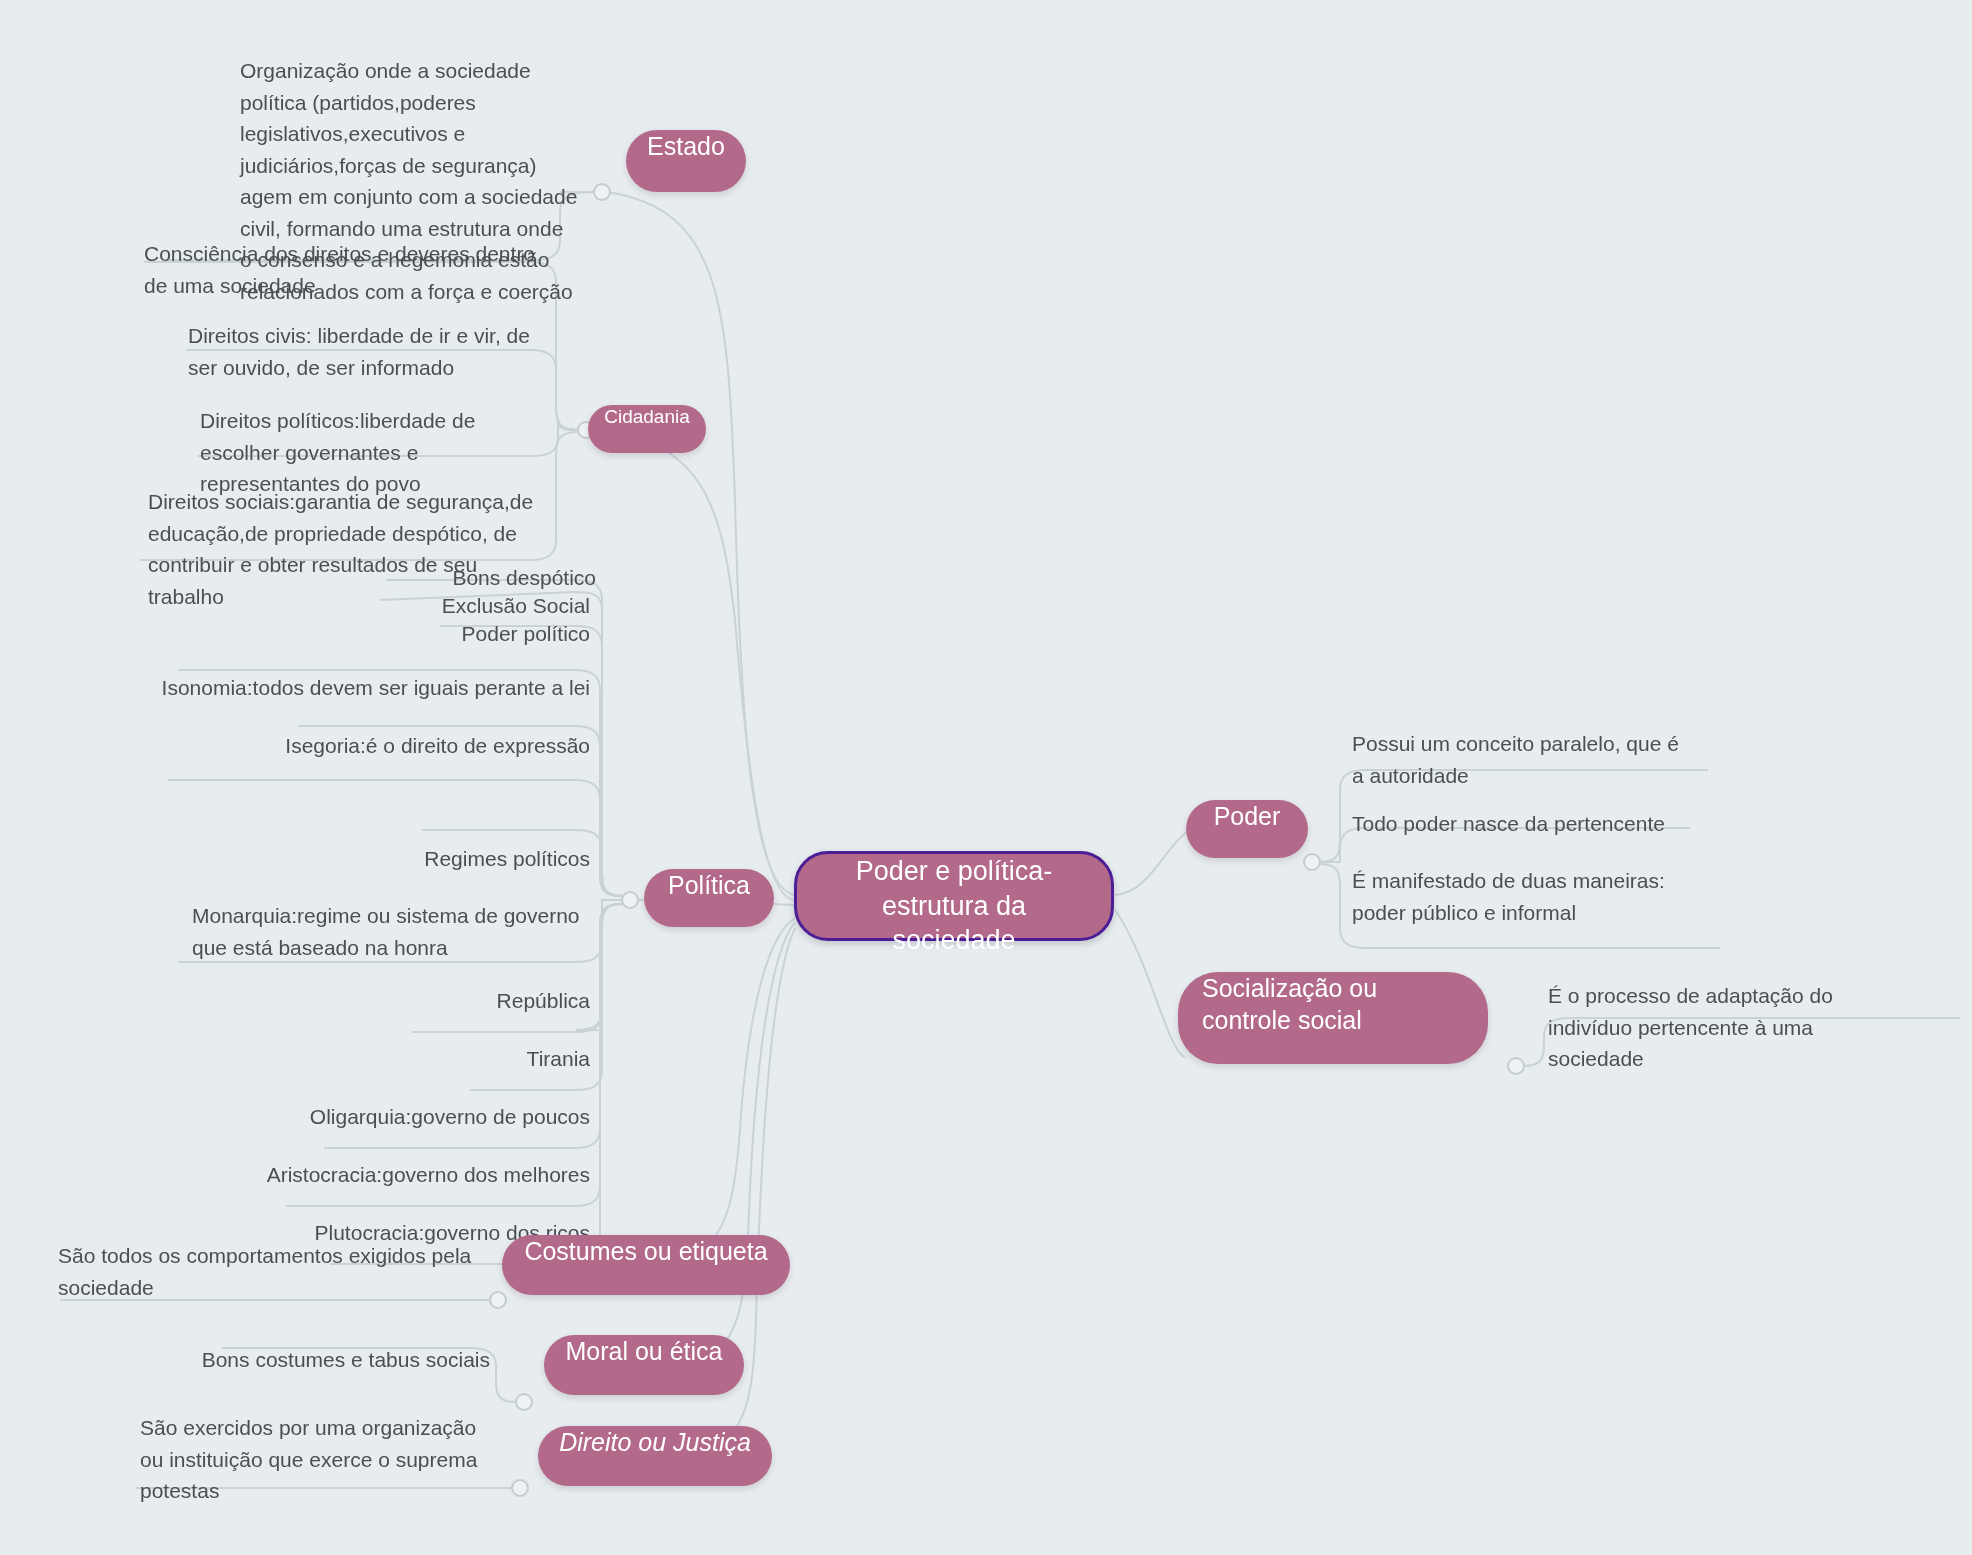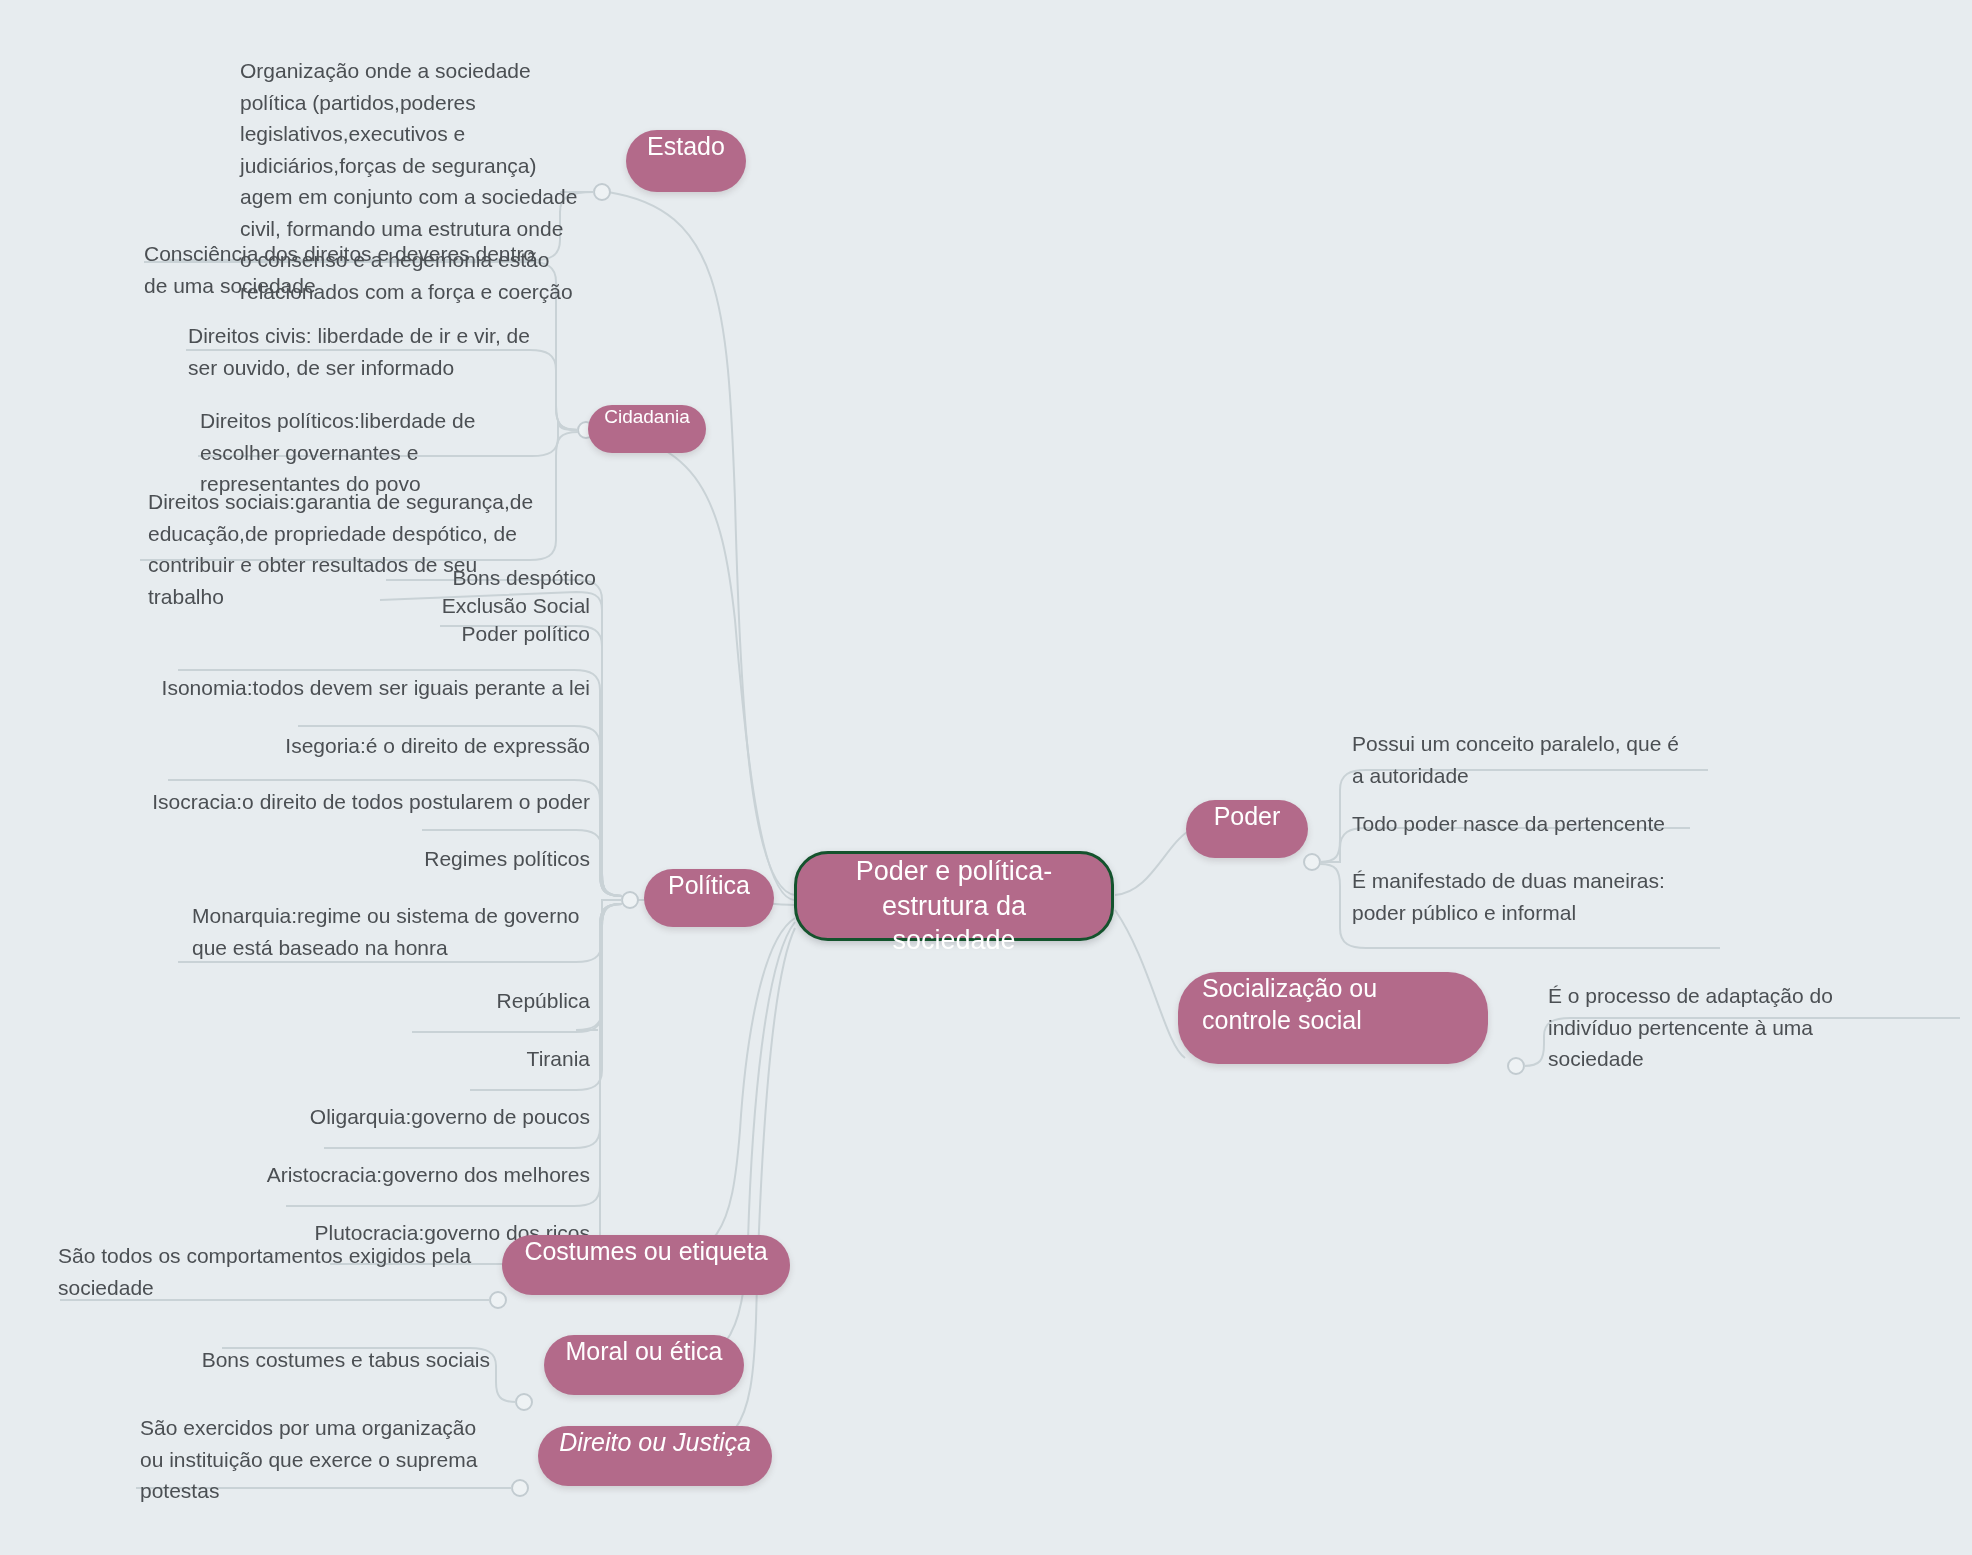--- a/index.html
+++ b/index.html
@@ -20,21 +20,21 @@
     background:#b36a8a;
     color:#ffffff;
     border-radius:40px;
     display:flex;
     box-sizing:border-box;
     box-shadow:0 3px 6px rgba(90,70,80,.18);
     line-height:1.28;
   }
   .node.center{
     background:#b36a8a;
-    border:3px solid #14532d;
+    border:3px solid #4c1d95;
     border-radius:34px;
     box-shadow:0 3px 7px rgba(60,60,70,.22);
   }
 
   .leaf{
     position:absolute;
     color:#4b4f53;
     box-sizing:border-box;
     line-height:1.5;
   }
@@ -139,22 +139,20 @@
   <div class="leaf right-al" style="left:300px;top:562px;width:296px;font-size:21px;">
     <span>Bons despótico</span></div>
   <div class="leaf right-al" style="left:300px;top:590px;width:290px;font-size:21px;">
     <span>Exclusão Social</span></div>
   <div class="leaf right-al" style="left:300px;top:618px;width:290px;font-size:21px;">
     <span>Poder político</span></div>
   <div class="leaf right-al" style="left:150px;top:672px;width:440px;font-size:21px;">
     <span>Isonomia:todos devem ser iguais perante a lei</span></div>
   <div class="leaf right-al" style="left:250px;top:730px;width:340px;font-size:21px;">
     <span>Isegoria:é o direito de expressão</span></div>
-  <div class="leaf right-al" style="left:140px;top:786px;width:450px;font-size:21px;">
-    <span>Isocracia:o direito de todos postularem o poder</span></div>
   <div class="leaf right-al" style="left:300px;top:843px;width:290px;font-size:21px;">
     <span>Regimes políticos</span></div>
   <div class="leaf left-al" style="left:192px;top:900px;width:400px;font-size:21px;">
     <span>Monarquia:regime ou sistema de governo que está baseado na honra</span></div>
   <div class="leaf right-al" style="left:300px;top:985px;width:290px;font-size:21px;">
     <span>República</span></div>
   <div class="leaf right-al" style="left:300px;top:1043px;width:290px;font-size:21px;">
     <span>Tirania</span></div>
   <div class="leaf right-al" style="left:250px;top:1101px;width:340px;font-size:21px;">
     <span>Oligarquia:governo de poucos</span></div>

